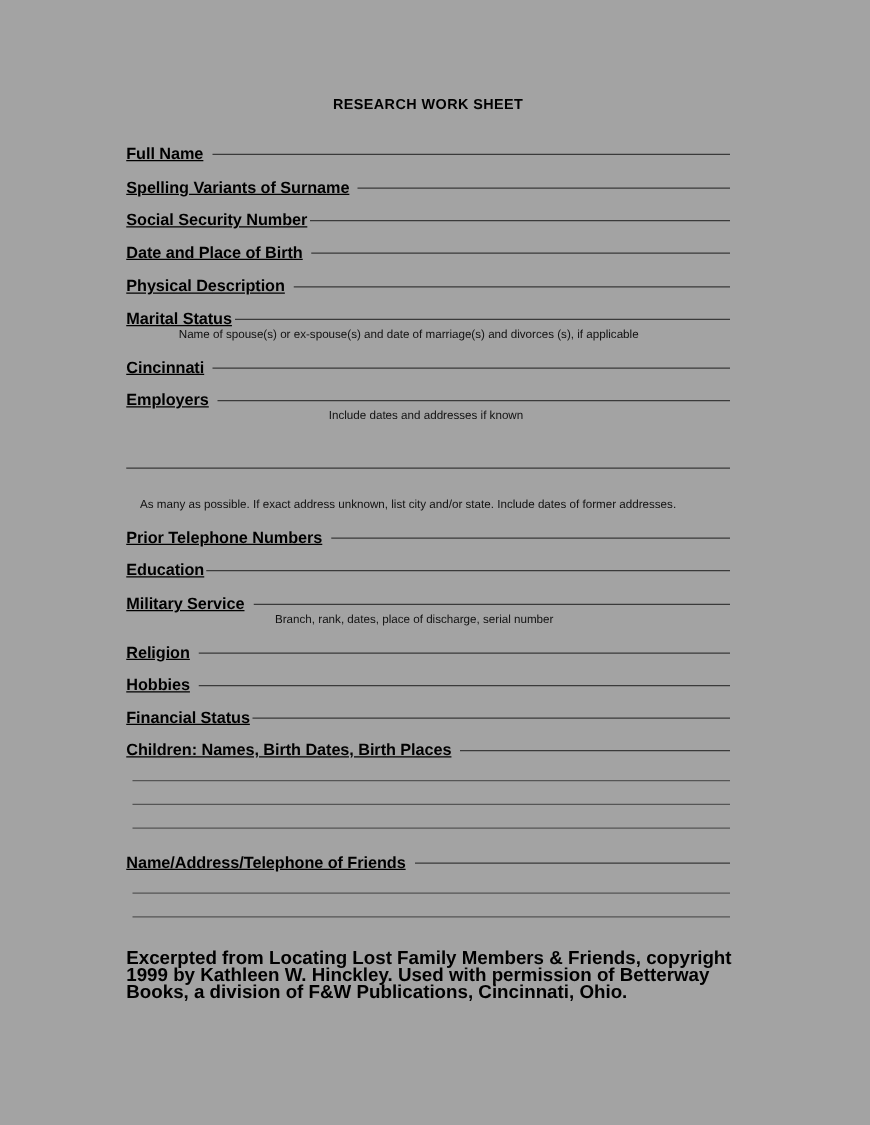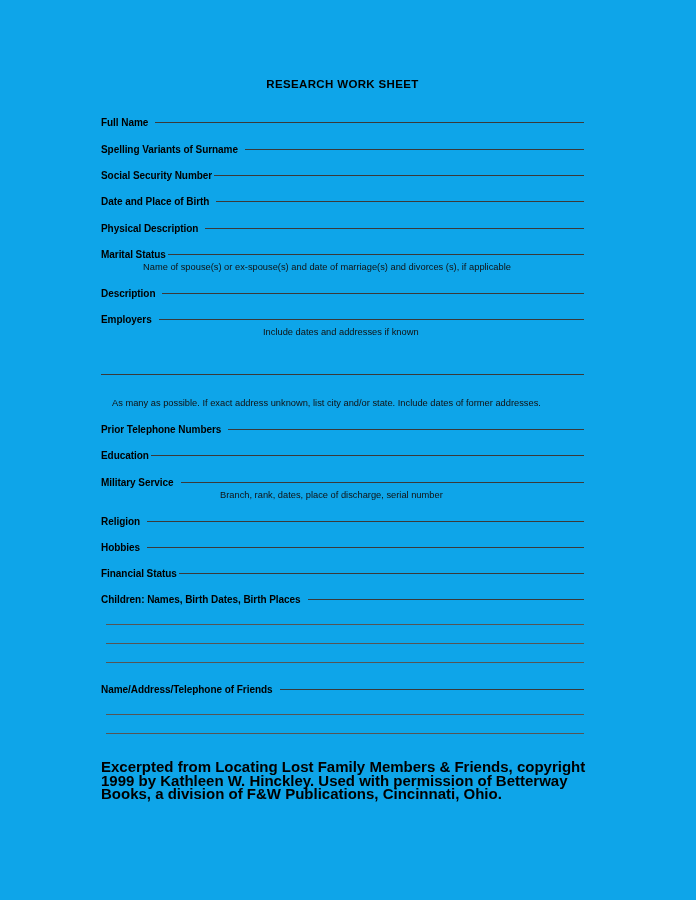--- a/index.html
+++ b/index.html
@@ -12,21 +12,21 @@
     height: 900px;
     font-family: "Liberation Sans", sans-serif;
     color: #000000;
     -webkit-font-smoothing: antialiased;
   }
 
   #page {
     position: relative;
     width: 696px;
     height: 900px;
-    background: #0ea5e9;
+    background: #a3a3a3;
     box-sizing: border-box;
   }
 
   .sheet {
     position: absolute;
     left: 101px;
     top: 0;
     width: 483px;   
   }
 
@@ -39,25 +39,26 @@
     letter-spacing: 0.35px;
   }
 
   
   .field-row {
     display: flex;
     align-items: baseline;
     width: 100%;
   }
   .field-label {
-    font-size: 10px;
+    font-size: 13px;
     font-weight: bold;
     white-space: nowrap;
     letter-spacing: -0.05px;
     line-height: 13px;
+    text-decoration: underline;
   }
   .field-rule {
     flex: 1 1 auto;
     height: 0;
     border-bottom: 1.6px solid #3a3a3a;
     position: relative;
     top: -3px;
     margin-left: 7px;
   }
   .field-rule.tight { margin-left: 2px; }
@@ -156,21 +157,21 @@
 
     <div class="field-row">
       <span class="field-label">Marital Status</span>
       <span class="field-rule tight"></span>
     </div>
     <div class="hint c-marital">Name of spouse(s) or ex-spouse(s) and date of marriage(s) and divorces (s), if applicable</div>
 
     <div class="gap-14"></div>
 
     <div class="field-row">
-      <span class="field-label">Description</span>
+      <span class="field-label">Cincinnati</span>
       <span class="field-rule"></span>
     </div>
 
     <div class="gap-13"></div>
 
     <div class="field-row">
       <span class="field-label">Employers</span>
       <span class="field-rule"></span>
     </div>
     <div class="hint c-employers">Include dates and addresses if known</div>

